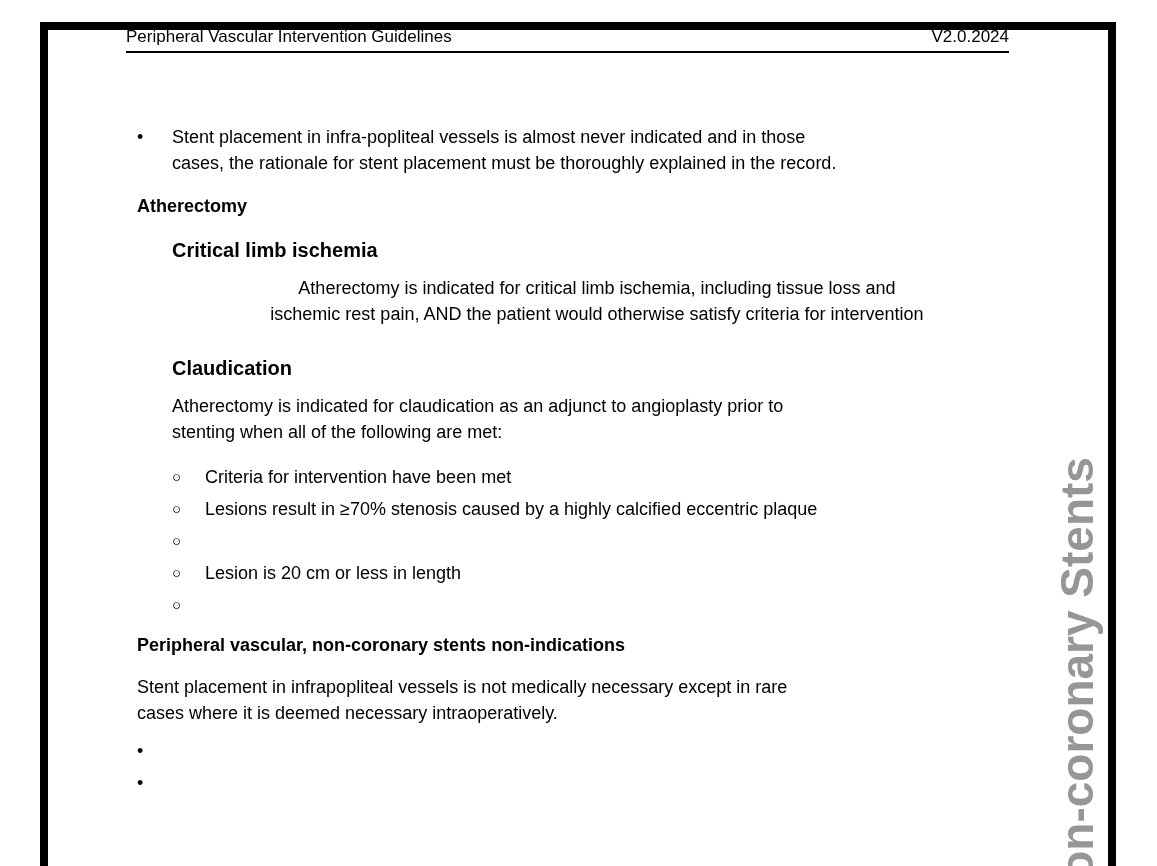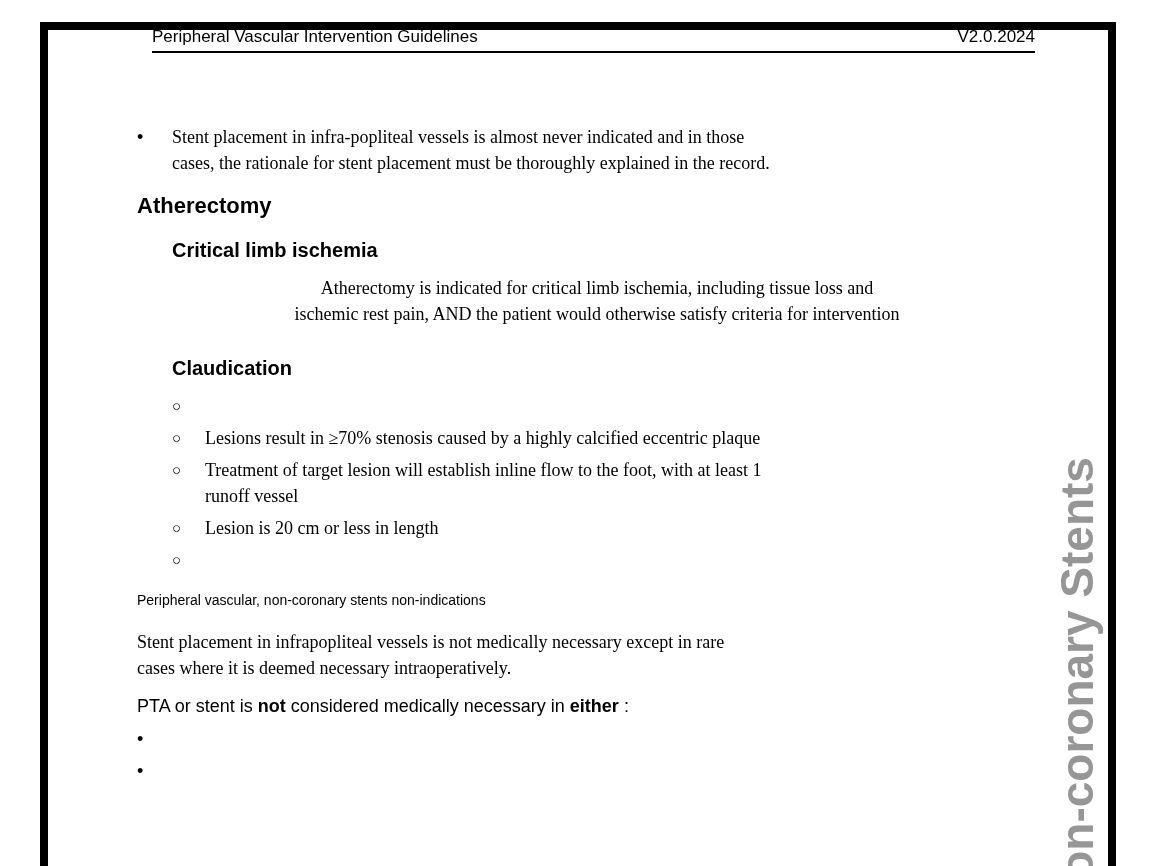--- a/index.html
+++ b/index.html
@@ -25,59 +25,59 @@
     left: 40px;
     top: 22px;
     width: 1060px;
     height: 880px;
     border: 8px solid #000000;
     border-bottom: none;
   }
   
   .page-header {
     position: absolute;
-    left: 152px;
+    left: 126px;
     top: 27px;
     width: 883px;
     display: flex;
     justify-content: space-between;
     align-items: baseline;
     font-size: 17px;
     line-height: 20px;
     border-bottom: 2px solid #000000;
     padding-bottom: 4px;
   }
   
   .doc-body {
     position: absolute;
     left: 137px;
     top: 124px;
     width: 885px;
     font-size: 18px;
     line-height: 26px;
   }
-  .ml { white-space: pre-line; font-family: Liberation Serif, serif; }
+  .ml { white-space: pre-line; }
   .row { display: flex; }
   .marker {
     flex: none;
     width: 35px;
   }
   .c-marker {
     flex: none;
     width: 33px;
     font-size: 15px;
   }
   .b-intro   { margin-bottom: 17px; }
-  .h-main    { font-weight: bold; margin: 0 0 18px 0; font-size: 22px; }
+  .h-main    { font-weight: bold; margin: 0 0 18px 0; font-size: 18px; }
   .indent    { margin-left: 35px; }
   .h-sub     { font-weight: bold; font-size: 20px; margin: 0 0 12px 0; }
   .p-cli     { margin-bottom: 28px; text-align: center; }
   .p-cla     { margin-bottom: 19px; }
   .citem     { margin-bottom: 6px; }
-  .h-ni      { font-weight: normal; margin: 14px 0 16px 0; font-size: 14px; }
+  .h-ni      { font-weight: bold; margin: 14px 0 16px 0; font-size: 18px; }
   .p-ni      { margin-bottom: 12px; }
   .p-pta     { margin-bottom: 7px; }
   .bitem     { margin-bottom: 6px; }
   .bold      { font-weight: bold; }
   
   .watermark {
     position: absolute;
     left: 1050px;
     top: 912px;
     transform: rotate(-90deg);
@@ -110,49 +110,49 @@
 
     <div class="h-main">Atherectomy</div>
 
     <div class="indent">
 
       <div class="h-sub">Critical limb ischemia</div>
       <div class="ml p-cli">Atherectomy is indicated for critical limb ischemia, including tissue loss and
 ischemic rest pain, AND the patient would otherwise satisfy criteria for intervention</div>
 
       <div class="h-sub">Claudication</div>
+      <div class="ml p-cla">Atherectomy is indicated for claudication as an adjunct to angioplasty prior to
+stenting when all of the following are met:</div>
 
       <div class="row citem">
         <span class="c-marker">○</span>
+        <span class="ml">Criteria for intervention have been met</span>
       </div>
       <div class="row citem">
         <span class="c-marker">○</span>
         <span class="ml">Lesions result in ≥70% stenosis caused by a highly calcified eccentric plaque</span>
       </div>
       <div class="row citem">
         <span class="c-marker">○</span>
-        <span class="ml">Treatment of target lesion will establish inline flow to the foot, with at least 1
-runoff vessel</span>
       </div>
       <div class="row citem">
         <span class="c-marker">○</span>
         <span class="ml">Lesion is 20 cm or less in length</span>
       </div>
       <div class="row citem">
         <span class="c-marker">○</span>
       </div>
 
     </div>
 
     <div class="h-ni">Peripheral vascular, non-coronary stents non-indications</div>
 
     <div class="ml p-ni">Stent placement in infrapopliteal vessels is not medically necessary except in rare
 cases where it is deemed necessary intraoperatively.</div>
 
-    <div class="p-pta"><span>PTA or stent is </span><span class="bold">not</span><span> considered medically necessary in </span><span class="bold">either</span><span> :</span></div>
 
     <div class="row bitem">
       <span class="marker">•</span>
     </div>
     <div class="row bitem">
       <span class="marker">•</span>
     </div>
 
   </div>
 

